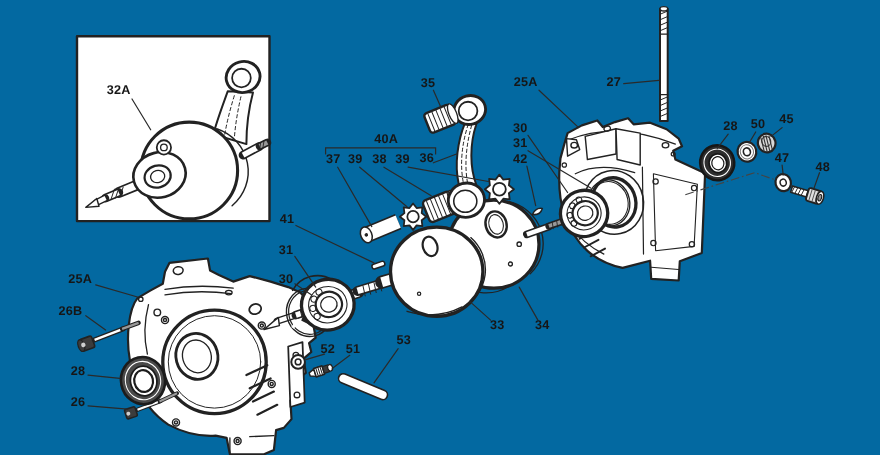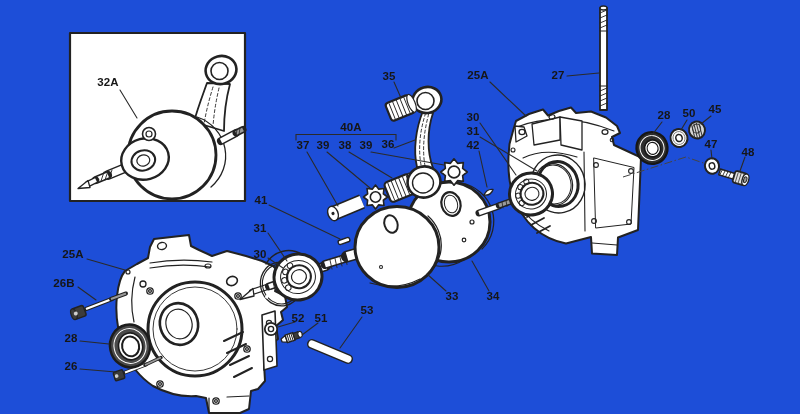--- a/index.html
+++ b/index.html
@@ -1,16 +1,16 @@
 <!DOCTYPE html>
 <html><head>
 <meta charset="utf-8">
 <style>
   html,body{margin:0;padding:0;background:#fff;}
-  .stage{position:relative;width:800px;height:414px;background:#1d4ed8;overflow:hidden;
+  .stage{position:relative;width:800px;height:414px;background:#0369a1;overflow:hidden;
          font-family:"Liberation Sans", sans-serif;}
   svg{position:absolute;left:0;top:0;}
   svg *{vector-effect:none;}
   .ln{stroke:#222;fill:none;stroke-linecap:round;stroke-linejoin:round;}
   .fw{fill:#fff;stroke:#222;stroke-linejoin:round;}
   text.lbl{font:700 11.5px "Liberation Sans", sans-serif;fill:#161616;
            text-anchor:middle;dominant-baseline:central;letter-spacing:.2px;}
   polyline.leader{stroke:#2a2a2a;stroke-width:1.1;fill:none;stroke-linecap:round;}
 </style>
 </head>

